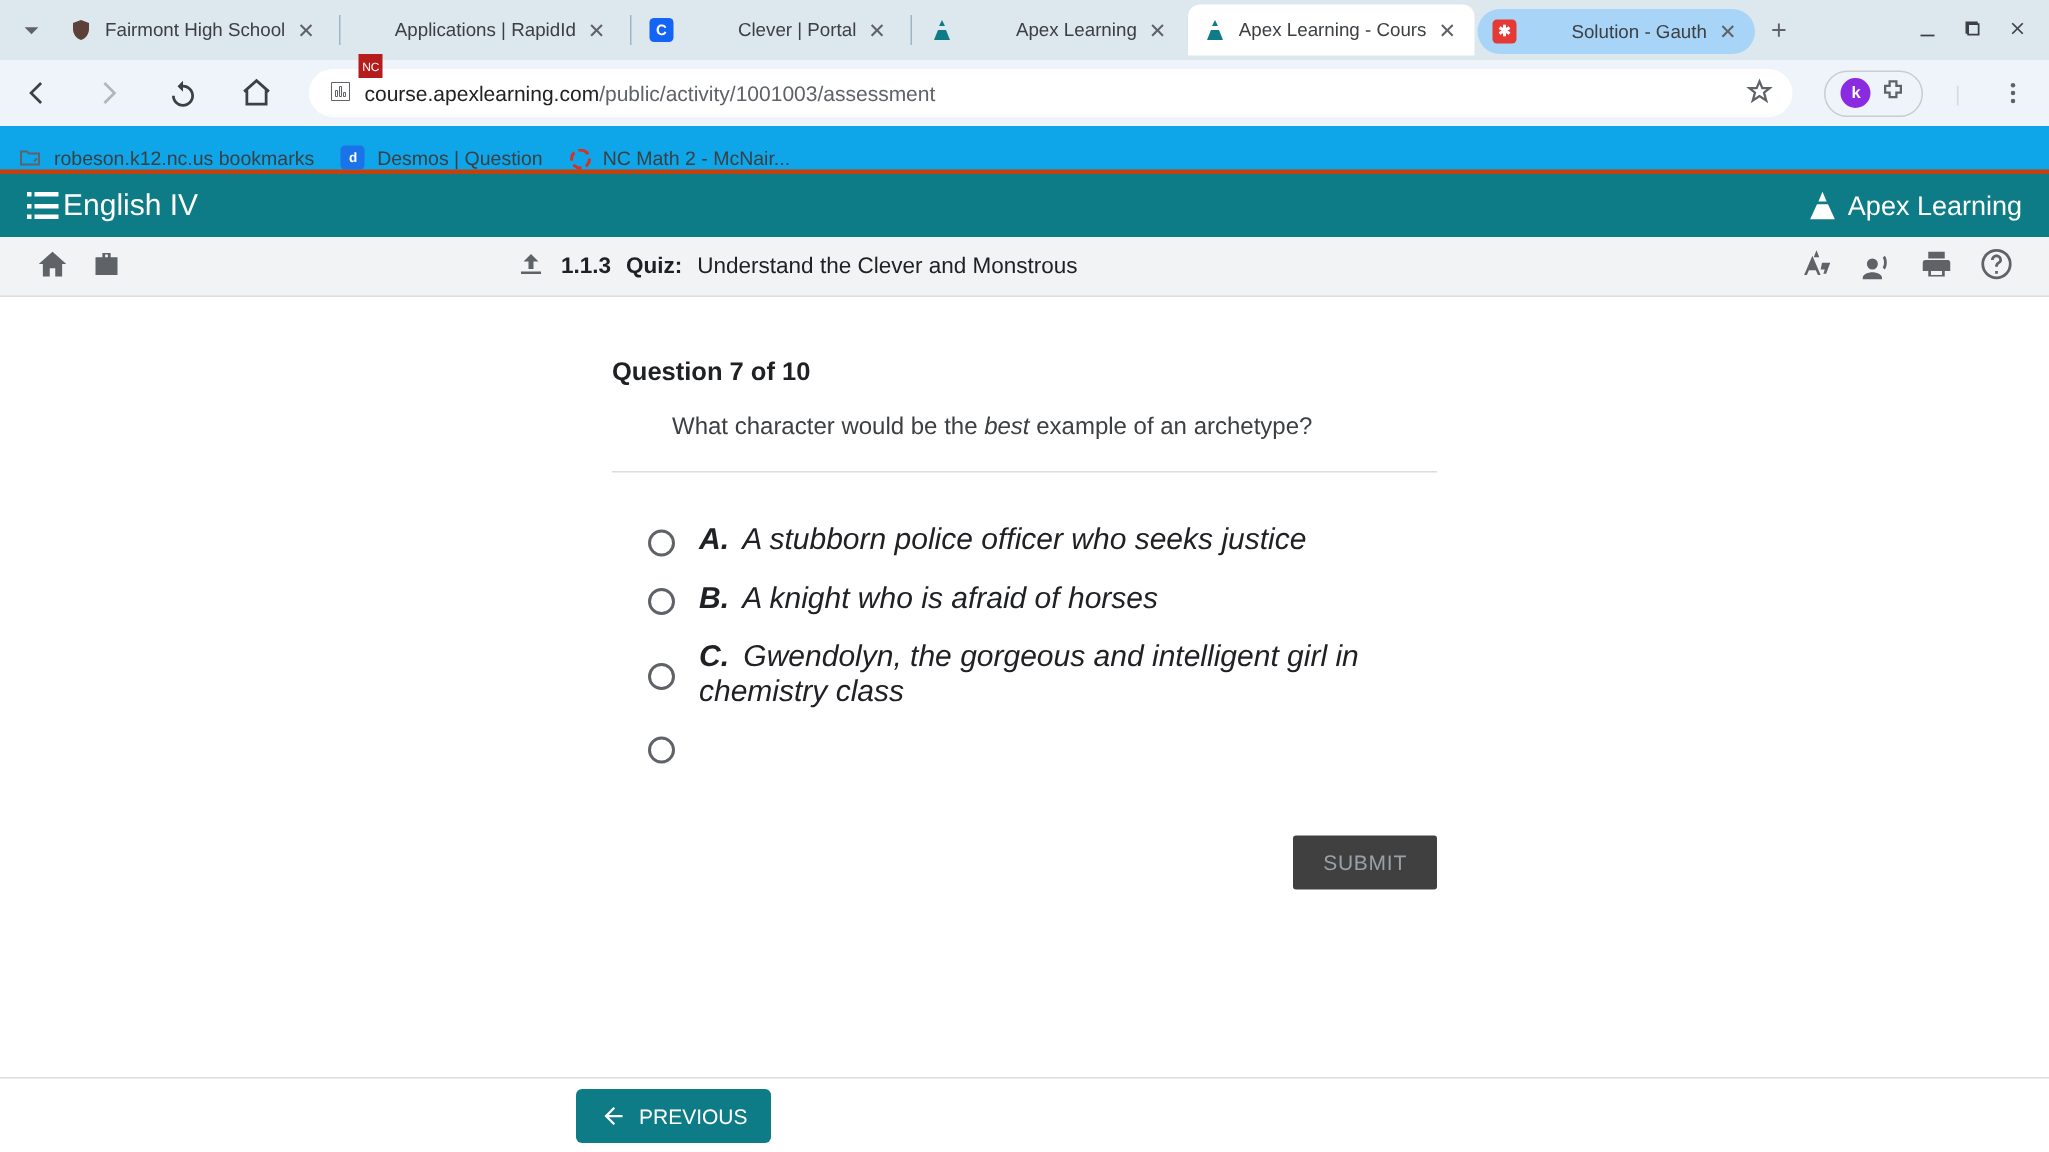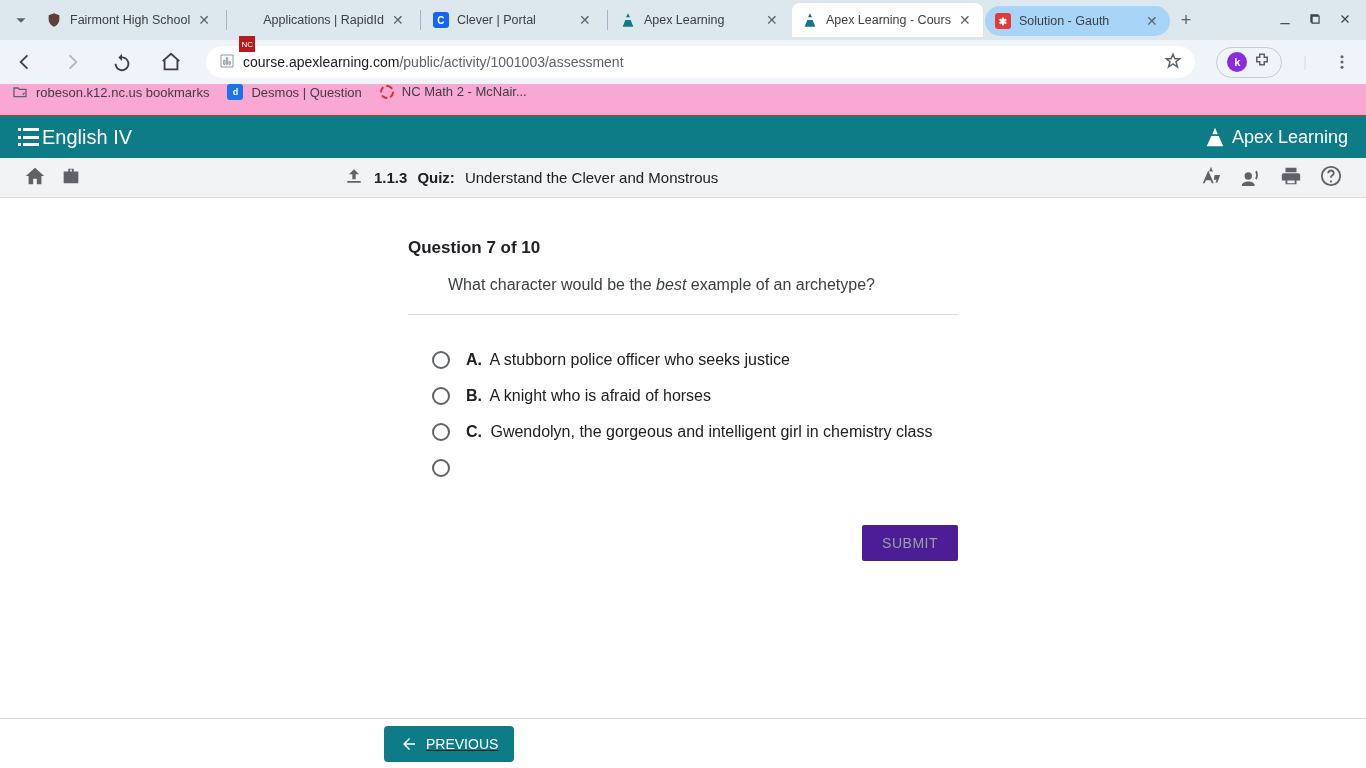--- a/index.html
+++ b/index.html
@@ -5,39 +5,39 @@
   * { box-sizing: border-box; margin: 0; padding: 0; }
   body { font-family: Arial, Helvetica, sans-serif; font-size: 14px; color: #202124; background: #fff; }
 
   
   .tab-strip { height: 40px; background: #dde7ee; display: flex; align-items: center; padding-left: 6px; }
   .tab-strip .chev { width: 30px; height: 30px; display:flex; align-items:center; justify-content:center; color:#5f6368;}
   .tab { height: 34px; border-radius: 8px 8px 0 0; display:flex; align-items:center; gap:8px; padding: 0 10px; font-size:12.5px; color:#3c4043; max-width: 195px; min-width: 180px; margin-right: 2px; position:relative; }
   .tab.active { background: #fff; }
   .tab.gauth { background: #a8d5f7; border-radius: 18px; height:30px; margin-top:2px; max-width:185px; min-width:185px;}
   .tab .favicon { width:16px; height:16px; flex:0 0 16px; display:flex; align-items:center; justify-content:center; font-size:10px;}
-  .tab .tab-title { overflow:hidden; white-space:nowrap; text-overflow:ellipsis; flex:1; }
+  .tab .tab-title { overflow:hidden; white-space:nowrap; text-overflow:ellipsis; flex:1;text-align:right; }
   .tab .tab-close { color:#5f6368; font-size:14px; flex:0 0 14px; }
   .tab-sep { width:1px; height:20px; background:#9fb6c6; margin:0 2px; }
   .tab-new { width:28px; display:flex; align-items:center; justify-content:center; color:#5f6368; font-size:18px; }
   .win-ctrls { margin-left:auto; display:flex; gap:16px; padding-right:14px; color:#3c4043;}
 
   
   .toolbar { height: 44px; background:#eef4f9; display:flex; align-items:center; padding: 0 10px; gap:21px;}
   .toolbar .icon-btn { width:28px; height:28px; display:flex; align-items:center; justify-content:center; color:#3c4043;}
   .toolbar .icon-btn.disabled { color:#b0b7bc;}
   .omnibox { flex:1; height:32px; background:#fff; border-radius:16px; display:flex; align-items:center; padding:0 12px; gap:8px; color:#3c4043; font-size:14px; border:1px solid #fff;}
   .omnibox .secure { color:#5f6368; font-size:13px;}
   .url-grey { color:#5f6368; }
   .url-dark { color:#202124; }
   .ext-pill { display:flex; align-items:center; gap:6px; border:1px solid #c9ccd0; border-radius:18px; padding:4px 10px;}
   .k-badge { width:20px; height:20px; border-radius:50%; background:#8a2be2; color:#fff; font-weight:bold; font-size:11px; display:flex; align-items:center; justify-content:center;}
 
   
-  .bookmarks { height:32px; background:#f9a8d4; display:flex; align-items:flex-start; padding:0 12px; gap:18px; font-size:13px; color:#3c4043; border-bottom:1px solid #c2410c;}
+  .bookmarks { height:32px; background:#0ea5e9; display:flex; align-items:flex-end; padding:0 12px; gap:18px; font-size:13px; color:#3c4043; border-bottom:3px solid #c2410c;}
   .bm-item { display:flex; align-items:center; gap:8px;}
   .bm-icon { width:16px; height:16px; display:flex; align-items:center; justify-content:center;}
   .bm-blue { width:16px; height:16px; background:#1a73e8; color:#fff; font-size:9px; font-weight:bold; display:flex; align-items:center; justify-content:center; border-radius:3px;}
   .bm-dashed { width:14px; height:14px; border:2px dashed #d93025; border-radius:50%;}
 
   
   .apex-header { height:42px; background:#0e7c86; color:#fff; display:flex; align-items:center; padding:0 18px;}
   .hamburger { width:24px; height:18px; display:flex; flex-direction:column; justify-content:space-between;}
   .hamburger .hrow { display:flex; gap:2px;}
   .hamburger .sq { width:3px; height:3px; background:#fff;}
@@ -54,28 +54,28 @@
   .subbar .center .bold { font-weight:700;}
   .subbar .right { margin-left:auto; display:flex; gap:18px; align-items:center; color:#5f6368;}
 
   
   .content { padding:40px 0 80px; display:flex; justify-content:center;}
   .quiz { width:550px; }
   .q-num { font-weight:700; font-size:17px; margin-bottom:16px;}
   .q-text { font-size:16px; color:#3c4043; margin-bottom:18px; line-height:1.4;margin-left:40px;}
   .q-text .ital { font-style:italic;}
   .hr { height:1px; background:#dadce0; margin-bottom:26px;}
-  .option { display:flex; align-items:flex-end; gap:16px; padding:8px 0 8px 24px; font-size:16px; color:#202124;}
+  .option { display:flex; align-items:center; gap:16px; padding:8px 0 8px 24px; font-size:20px; color:#202124;font-style:italic;}
   .option .radio { width:18px; height:18px; border:2px solid #5f6368; border-radius:50%; flex:0 0 18px; margin-top:2px;}
   .option .oletter { font-weight:700; margin-right:4px;}
   .submit-row { display:flex; justify-content:flex-end; margin-top:40px;}
-  .submit-btn { background:#4c1d95; color:#9aa0a6; border:none; padding:10px 20px; font-size:14px; font-weight:500; letter-spacing:0.5px; border-radius:2px;}
-
-  
-  .footer { position:fixed; bottom:0; left:0; right:0; height:50px; border-top:1px solid #dadce0; background:#fff; display:flex; align-items:center; padding:4px 24px;text-decoration:underline;}
+  .submit-btn { background:#404040; color:#9aa0a6; border:none; padding:10px 20px; font-size:14px; font-weight:500; letter-spacing:0.5px; border-radius:2px;}
+
+  
+  .footer { position:fixed; bottom:0; left:0; right:0; height:50px; border-top:1px solid #dadce0; background:#fff; display:flex; align-items:center; padding:4px 24px;}
   .prev-btn { background:#0e7c86; color:#fff; border:none; padding:9px 16px; font-size:14px; font-weight:500; border-radius:4px; display:flex; align-items:center; gap:8px; margin-left:360px;}
 
   .material-icon { width:22px; height:22px; }
 </style>
 </head>
 <body>
 
 <div class="tab-strip">
   <div class="chev">
     <svg class="material-icon" viewBox="0 0 24 24">

